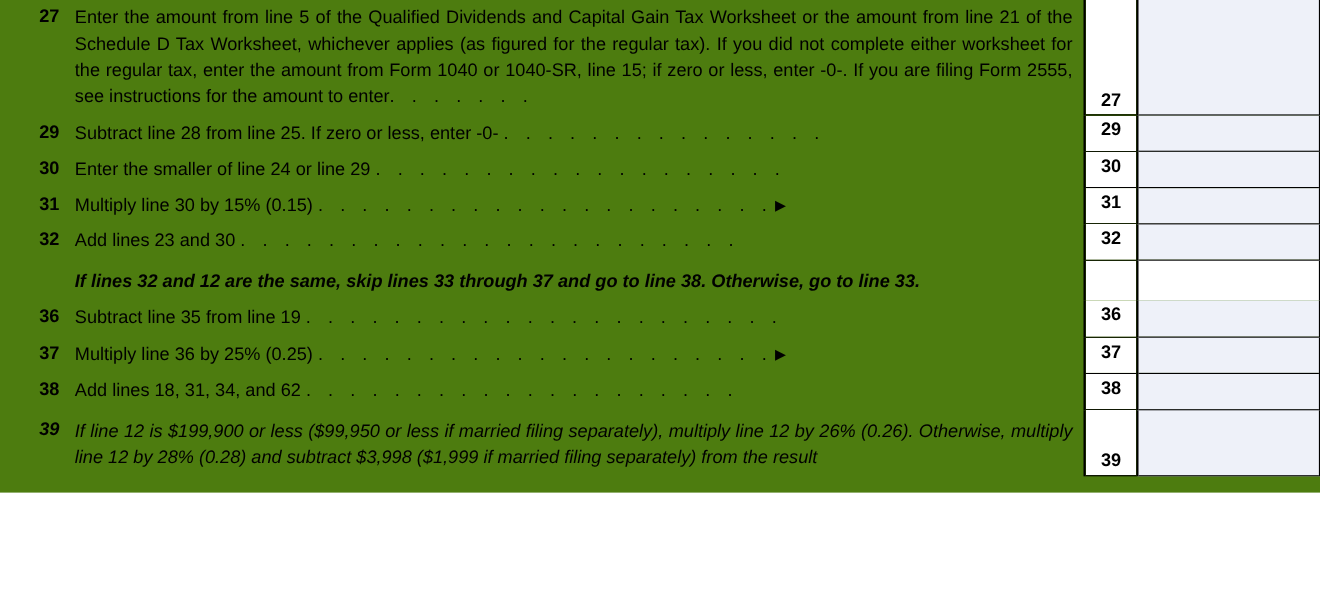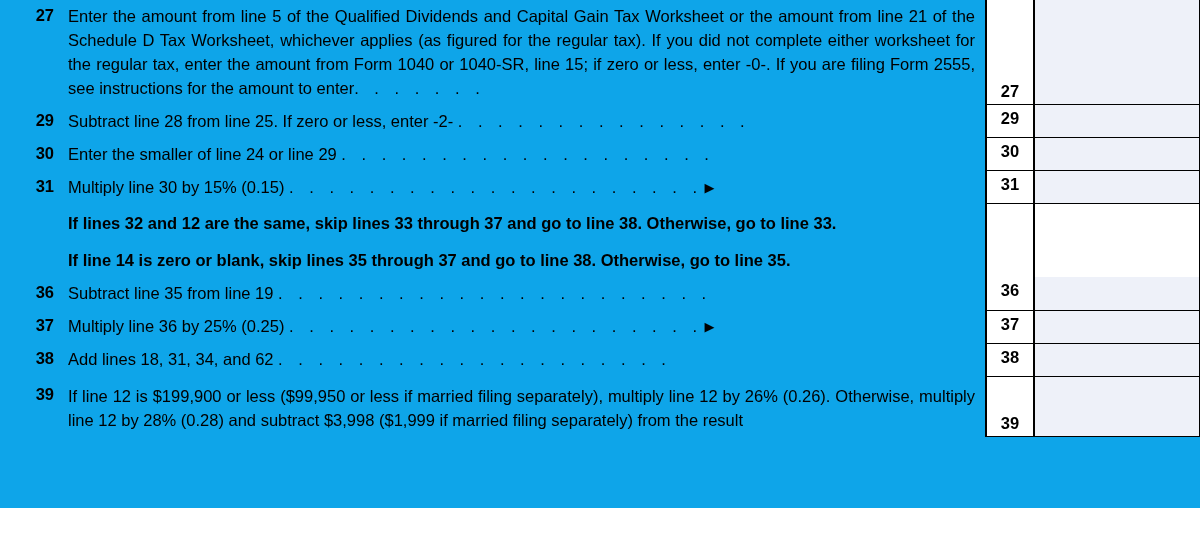--- a/index.html
+++ b/index.html
@@ -6,23 +6,23 @@
     margin: 0;
     padding: 0;
     background: #ffffff;
   }
   body {
     font-family: "Liberation Sans", sans-serif;
     color: #000000;
   }
   .form-sheet {
     width: 1200px;
-    height: 508px;
+    height: 448px;
     position: relative;
-    background: #0ea5e9;
+    background: #4d7c0f;
     box-sizing: border-box;
     overflow: hidden;
   }
   table.form-table {
     border-collapse: collapse;
     width: 1200px;
     table-layout: fixed;
   }
   table.form-table td {
     vertical-align: top;
@@ -83,20 +83,21 @@
   .cell-amt.blank {
     background: #ffffff;
     border-bottom: none;
   }
   .cell-lnum.blank {
     background: #ffffff;
     border-bottom: none;
   }
   .pad-tall {
     padding-top: 9px !important;
+    font-style: italic;
   }
 </style>
 </head>
 <body>
 
 <div class="form-sheet">
 <table class="form-table">
   <colgroup>
     <col class="c-num">
         <col class="c-text">
@@ -108,55 +109,55 @@
   <tr>
     <td class="row-line-num">27</td>
     <td class="row-text"><span>Enter the amount from line 5 of the Qualified Dividends and Capital Gain Tax Worksheet or the amount from line 21 of the Schedule D Tax Worksheet, whichever applies (as figured for the regular tax). If you did not complete either worksheet for the regular tax, enter the amount from Form 1040 or 1040-SR, line 15; if zero or less, enter -0-. If you are filing Form 2555, see instructions for the amount to enter</span><span class="dotleader">. . . . . . .</span></td>
     <td class="cell-lnum" style="vertical-align:bottom; padding-bottom:3px !important;">27</td>
     <td class="cell-amt"></td>
   </tr>
 
 
   <tr>
     <td class="row-line-num">29</td>
-    <td class="row-text"><span>Subtract line 28 from line 25. If zero or less, enter -2-</span> <span class="dotleader">. . . . . . . . . . . . . . .</span></td>
+    <td class="row-text"><span>Subtract line 28 from line 25. If zero or less, enter -0-</span> <span class="dotleader">. . . . . . . . . . . . . . .</span></td>
     <td class="cell-lnum">29</td>
     <td class="cell-amt"></td>
   </tr>
 
   <tr>
     <td class="row-line-num">30</td>
     <td class="row-text"><span>Enter the smaller of line 24 or line 29</span> <span class="dotleader">. . . . . . . . . . . . . . . . . . .</span></td>
     <td class="cell-lnum">30</td>
     <td class="cell-amt"></td>
   </tr>
 
   <tr>
     <td class="row-line-num">31</td>
     <td class="row-text"><span>Multiply line 30 by 15% (0.15)</span> <span class="dotleader">. . . . . . . . . . . . . . . . . . . . .</span><span class="arrow">▶</span></td>
     <td class="cell-lnum">31</td>
     <td class="cell-amt"></td>
   </tr>
 
+  <tr>
+    <td class="row-line-num">32</td>
+    <td class="row-text"><span>Add lines 23 and 30</span> <span class="dotleader">. . . . . . . . . . . . . . . . . . . . . . .</span></td>
+    <td class="cell-lnum">32</td>
+    <td class="cell-amt"></td>
+  </tr>
 
   <tr class="note-row">
     <td class="row-line-num"></td>
     <td class="row-text pad-tall">If lines 32 and 12 are the same, skip lines 33 through 37 and go to line 38. Otherwise, go to line 33.</td>
     <td class="cell-lnum blank"></td>
     <td class="cell-amt blank"></td>
   </tr>
 
 
 
-  <tr class="note-row">
-    <td class="row-line-num"></td>
-    <td class="row-text pad-tall">If line 14 is zero or blank, skip lines 35 through 37 and go to line 38. Otherwise, go to line 35.</td>
-    <td class="cell-lnum blank"></td>
-    <td class="cell-amt blank"></td>
-  </tr>
 
 
   <tr>
     <td class="row-line-num">36</td>
     <td class="row-text"><span>Subtract line 35 from line 19</span> <span class="dotleader">. . . . . . . . . . . . . . . . . . . . . .</span></td>
     <td class="cell-lnum">36</td>
     <td class="cell-amt"></td>
   </tr>
 
   <tr>

